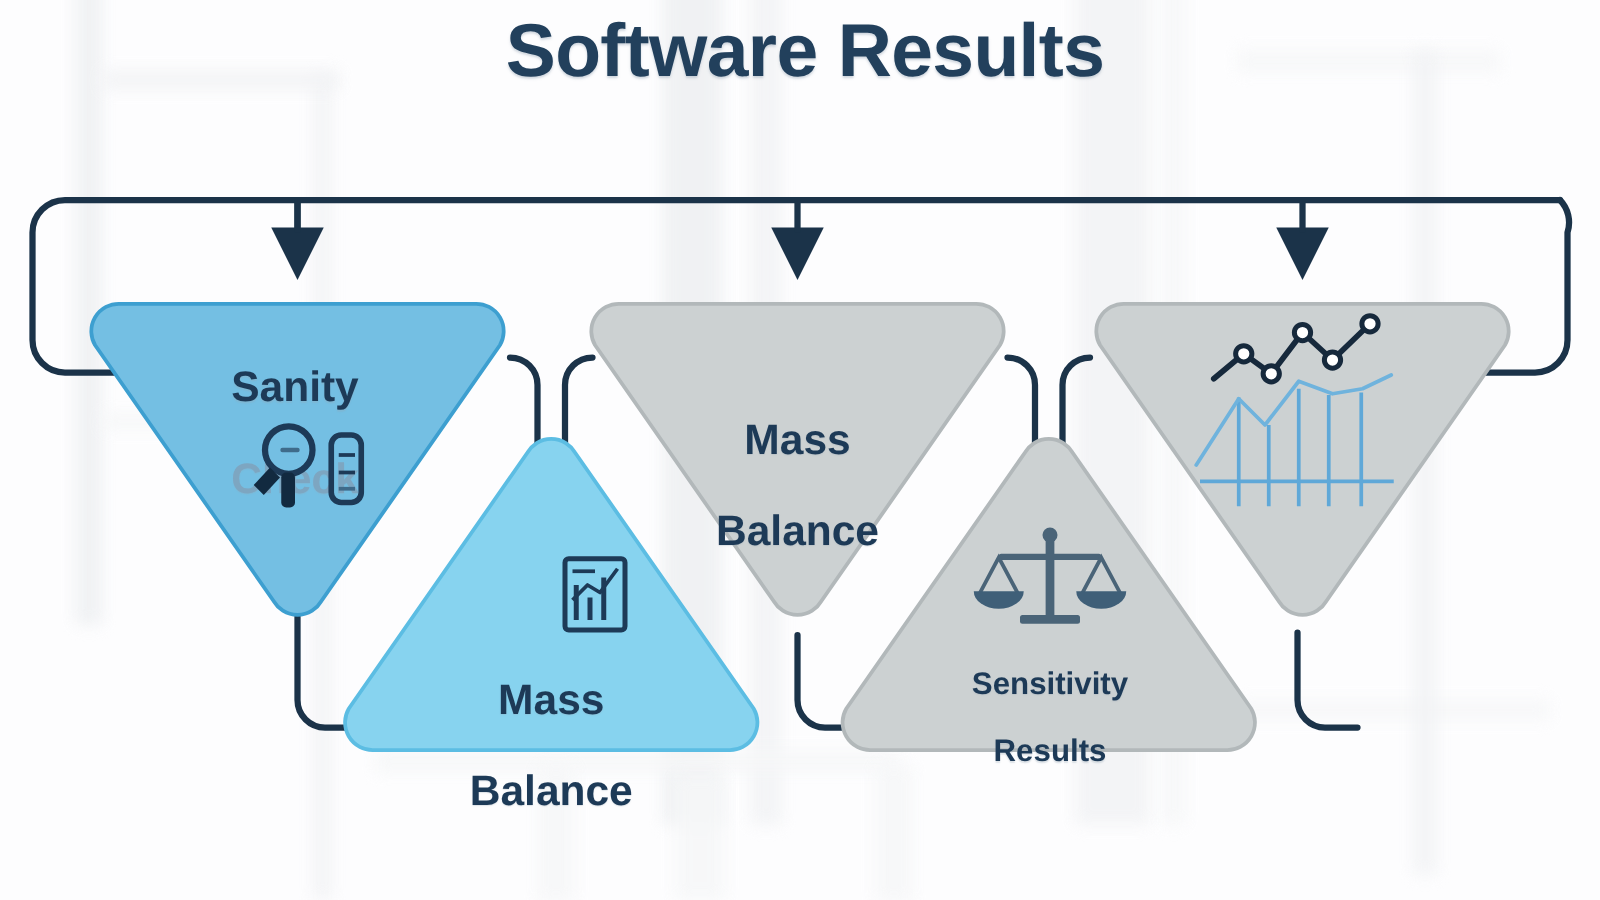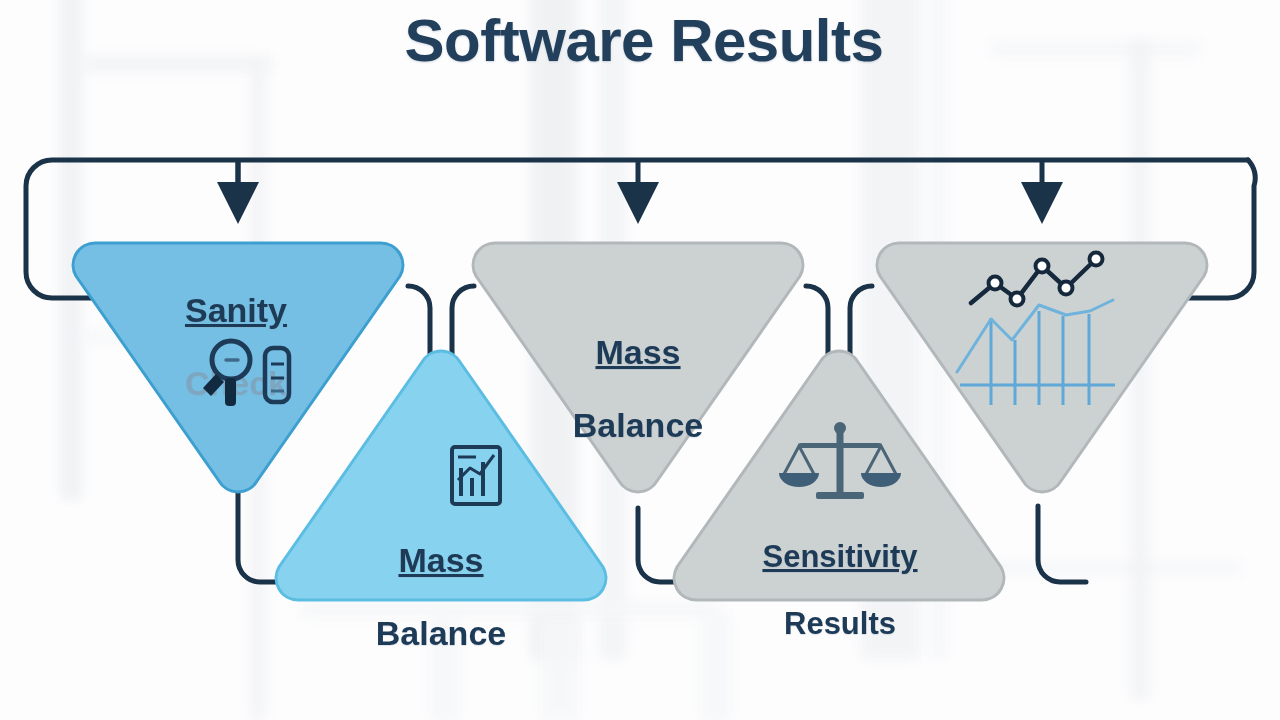--- a/index.html
+++ b/index.html
@@ -62,21 +62,21 @@
     position: absolute;
     z-index: 4;
     text-align: center;
     color: #1d3a57;
     font-weight: bold;
     line-height: 1.08;
     text-shadow: 0 1px 1px rgba(150,165,180,.30);
     pointer-events: none;
     white-space: pre-line;
   }
-  .node-label .l1 { display: block; text-decoration: underline; }
+  .node-label .l1 { display: block; }
   .node-label .l2 { display: block; }
   .faded { color: #7fa3bd; opacity: .88; }
 </style>
 </head>
 <body>
 
 <div id="stage">
 
   <div>
     <div class="wm" style="left:60px;  top:-20px;  width:22px;  height:520px;"></div>
@@ -265,18 +265,18 @@
   <div class="node-label" style="left:942px; top:297px; width:200px; font-size:34px;">
     <span class="l1"></span>
     <span class="l2"></span>
   </div>
 
   <div class="node-label" style="left:341px; top:505px; width:200px; font-size:34px;">
     <span class="l1">Mass</span>
     <span class="l2">Balance</span>
   </div>
 
-  <div class="node-label" style="left:727px; top:507px; width:226px; font-size:31px;">
+  <div class="node-label" style="left:727px; top:507px; width:226px; font-size:25px;">
     <span class="l1">Sensitivity</span>
     <span class="l2">Results</span>
   </div>
 
 </div>
 
 </body></html>

